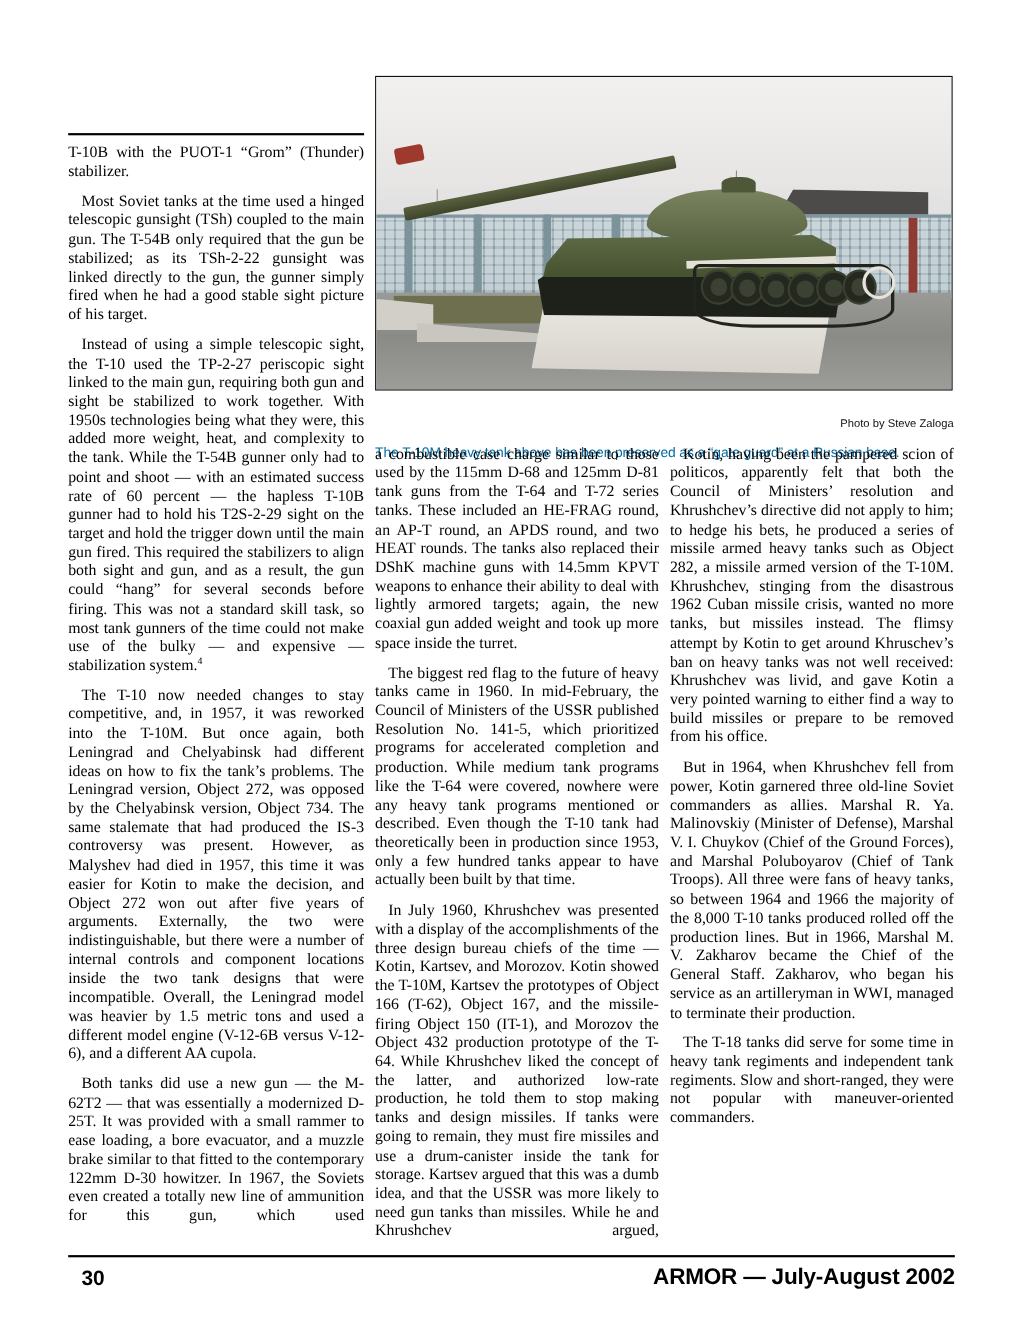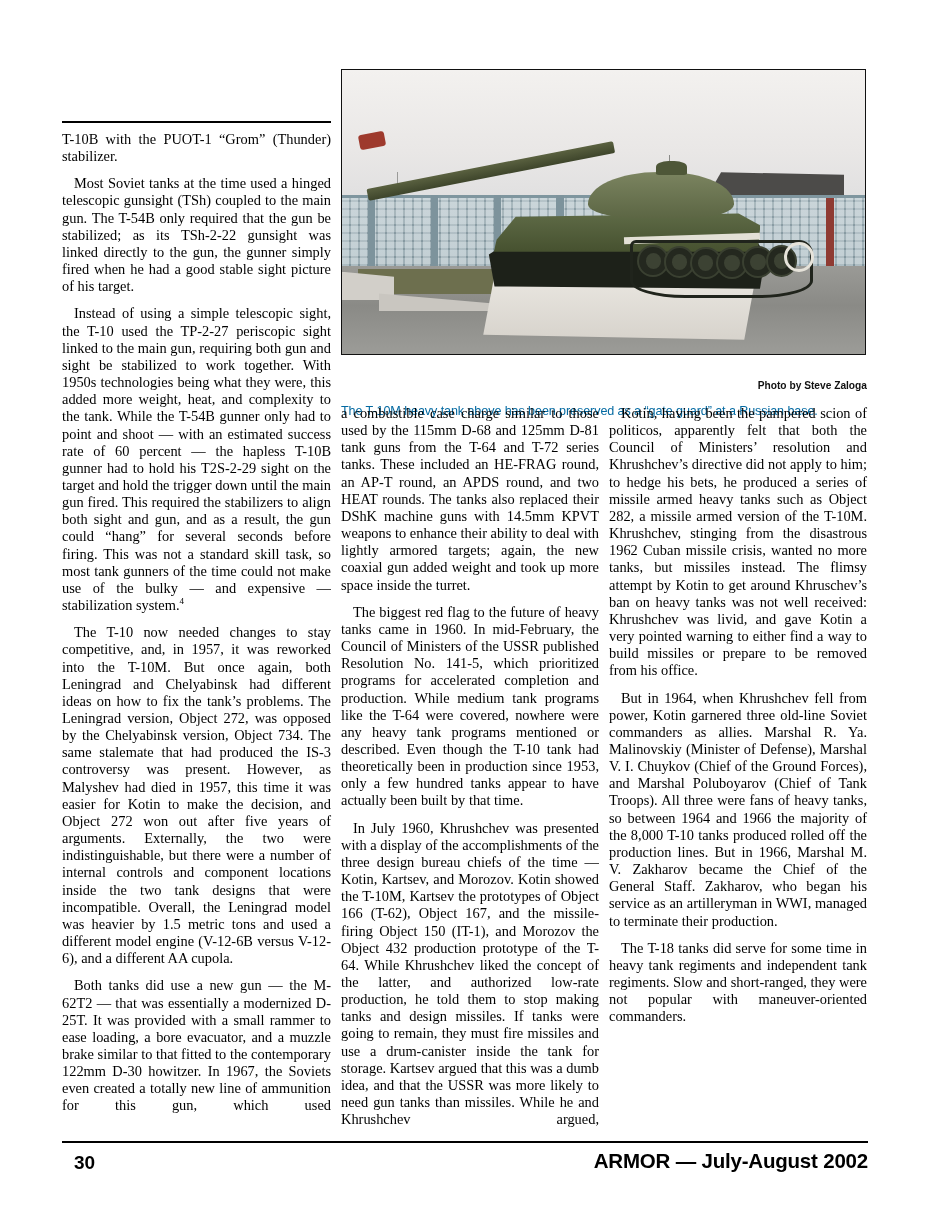--- a/index.html
+++ b/index.html
@@ -211,21 +211,20 @@
   .photo-credit {
     position: absolute;
     left: 341px;
     top: 379px;
     width: 526px;
     text-align: right;
     font-family: "Liberation Sans", sans-serif;
     font-size: 10.2px;
     line-height: 13px;
     color: #111111;
-    font-weight: bold;
   }
 
   
   .col {
     position: absolute;
     font-family: "Liberation Serif", serif;
     font-size: 14.4px;
     line-height: 17.15px;
     text-align: justify;
     text-justify: inter-word;

